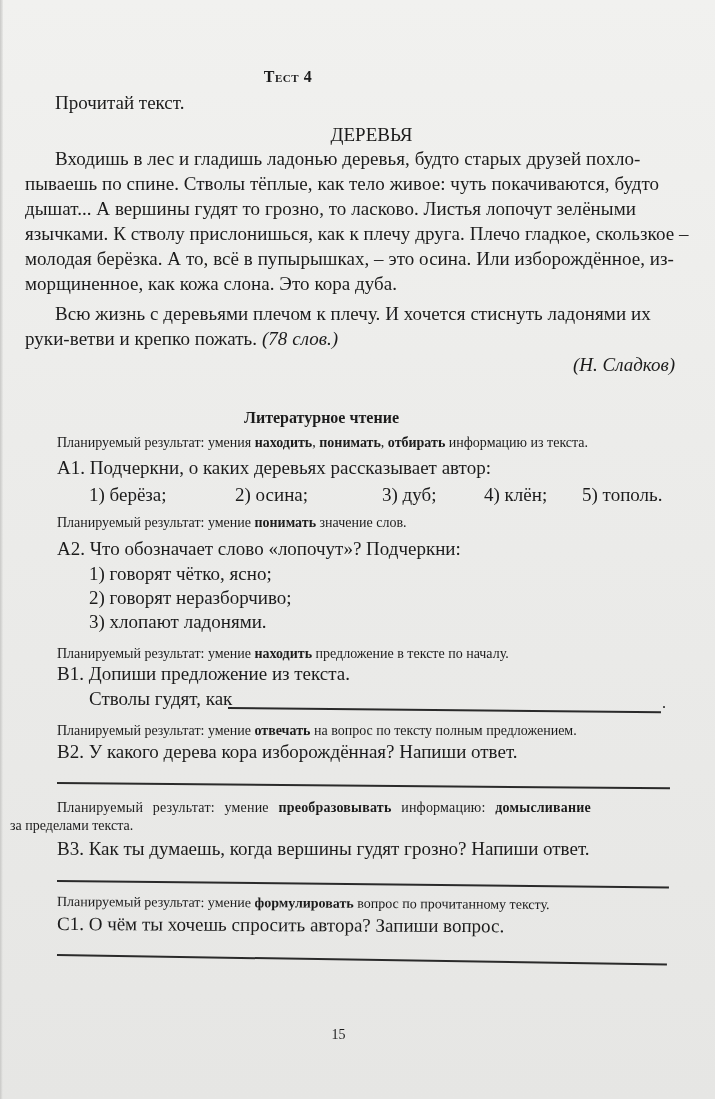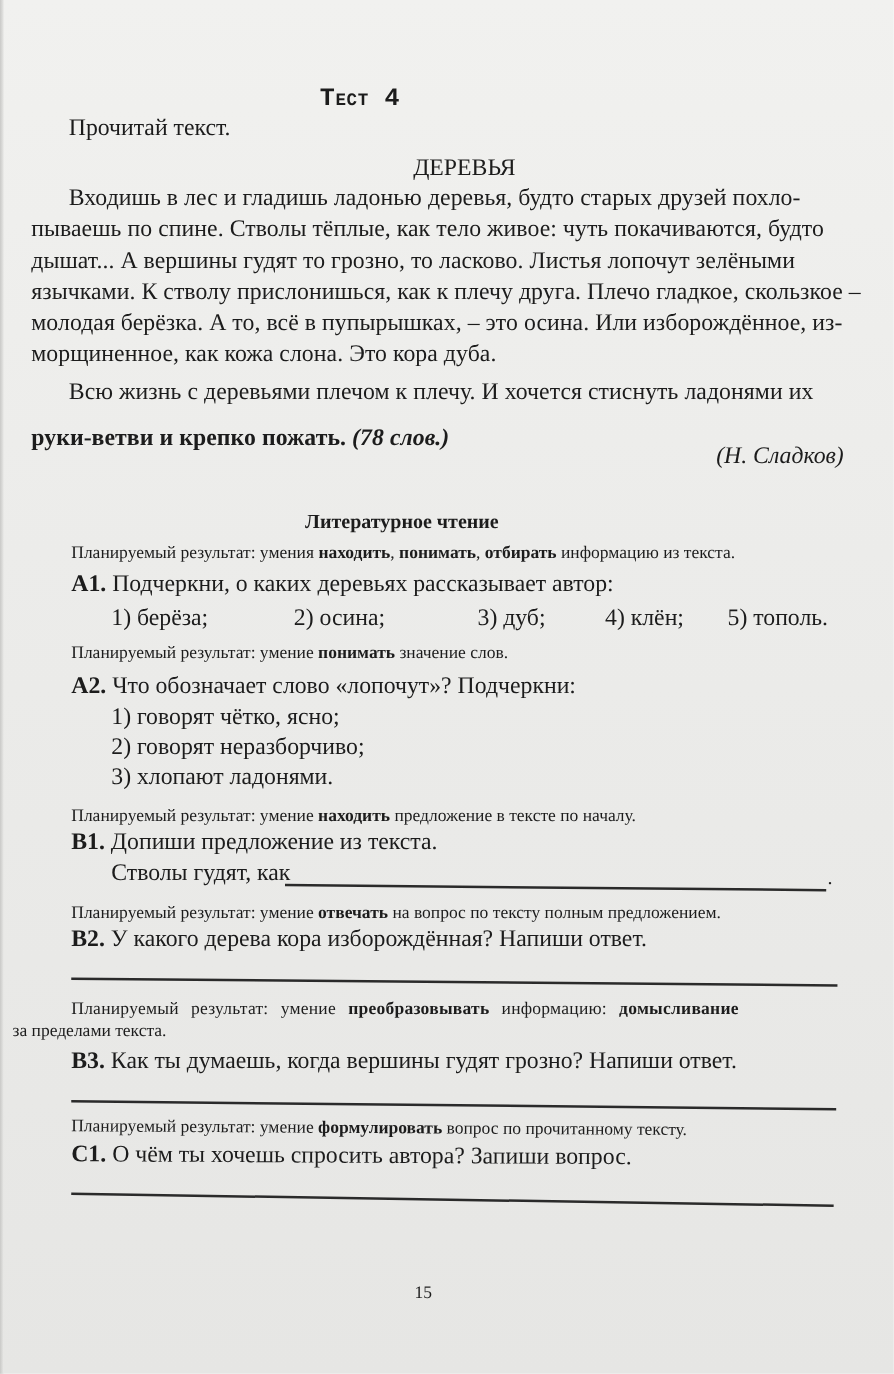--- a/index.html
+++ b/index.html
@@ -18,39 +18,38 @@
     .page-edge {
       position: absolute;
       left: 0; top: 0; bottom: 0;
       width: 3px;
       background: linear-gradient(90deg, #c9c9c7, #e8e8e6);
     }
     .abs { position: absolute; white-space: nowrap; }
 
     .test-title {
       top: 68px; left: 0; width: 576px; text-align: center;
-      font-size: 20px; font-weight: bold; letter-spacing: 0.5px;
+      font-size: 16px; font-weight: bold; letter-spacing: 0.5px;
       font-variant: small-caps;
-      font-family: Liberation Mono, monospace;
     }
     .instruction { top: 92px; left: 55px; font-size: 19px; }
     .text-title { top: 124px; left: 0; width: 715px; text-align: center; padding-left: 28px; box-sizing: border-box; font-size: 19px; }
 
     .para-line { font-size: 19px; left: 25px; letter-spacing: 0.05px; }
     .para-indent { left: 55px; }
     .italic { font-style: italic; }
     .author { top: 354px; right: 40px; font-size: 19px; font-style: italic; }
 
     .section-title { top: 409px; left: 0; width: 613px; text-align: center; padding-left: 30px; box-sizing: border-box; font-size: 16px; font-weight: bold; }
 
     .plan { font-size: 14px; left: 57px; }
     .plan b { font-weight: bold; }
     .plan .lbl { font-weight: normal; text-align: center; }
     .q { font-size: 19px; left: 57px; }
-    .q .qnum { font-weight: bold; }
+    .q .qnum { font-weight: normal; }
     .opt { font-size: 19px; margin-left: 32px; }
 
     .answer-line {
       position: absolute;
       height: 1.5px;
       background: #2a2a2a;
       transform-origin: left center;
     }
     .page-num { top: 1027px; left: 0; width: 652px; text-align: center; padding-left: 25px; box-sizing: border-box; font-size: 14px; }
   </style>
@@ -64,21 +63,21 @@
 <div class="abs text-title">ДЕРЕВЬЯ</div>
 
 <div class="abs para-line para-indent" style="top:148px;">Входишь в лес и гладишь ладонью деревья, будто старых друзей похло-</div>
 <div class="abs para-line" style="top:173px;">пываешь по спине. Стволы тёплые, как тело живое: чуть покачиваются, будто</div>
 <div class="abs para-line" style="top:198px;">дышат... А вершины гудят то грозно, то ласково. Листья лопочут зелёными</div>
 <div class="abs para-line" style="top:223px;">язычками. К стволу прислонишься, как к плечу друга. Плечо гладкое, скользкое –</div>
 <div class="abs para-line" style="top:248px;">молодая берёзка. А то, всё в пупырышках, – это осина. Или изборождённое, из-</div>
 <div class="abs para-line" style="top:273px;">морщиненное, как кожа слона. Это кора дуба.</div>
 
 <div class="abs para-line para-indent" style="top:303px;">Всю жизнь с деревьями плечом к плечу. И хочется стиснуть ладонями их</div>
-<div class="abs para-line" style="top:340px;font-weight:bold;">
+<div class="abs para-line" style="top:328px;">
   <span>руки-ветви и крепко пожать.</span>
   <span class="italic">(78 слов.)</span>
 </div>
 <div class="abs author">(Н. Сладков)</div>
 
 <div class="abs section-title">Литературное чтение</div>
 
 <div class="abs plan" style="top:435px;">
   <span class="lbl">Планируемый результат:</span>
   <span>умения </span><b>находить</b><span>, </span><b>понимать</b><span>, </span><b>отбирать</b><span> информацию из текста.</span>

